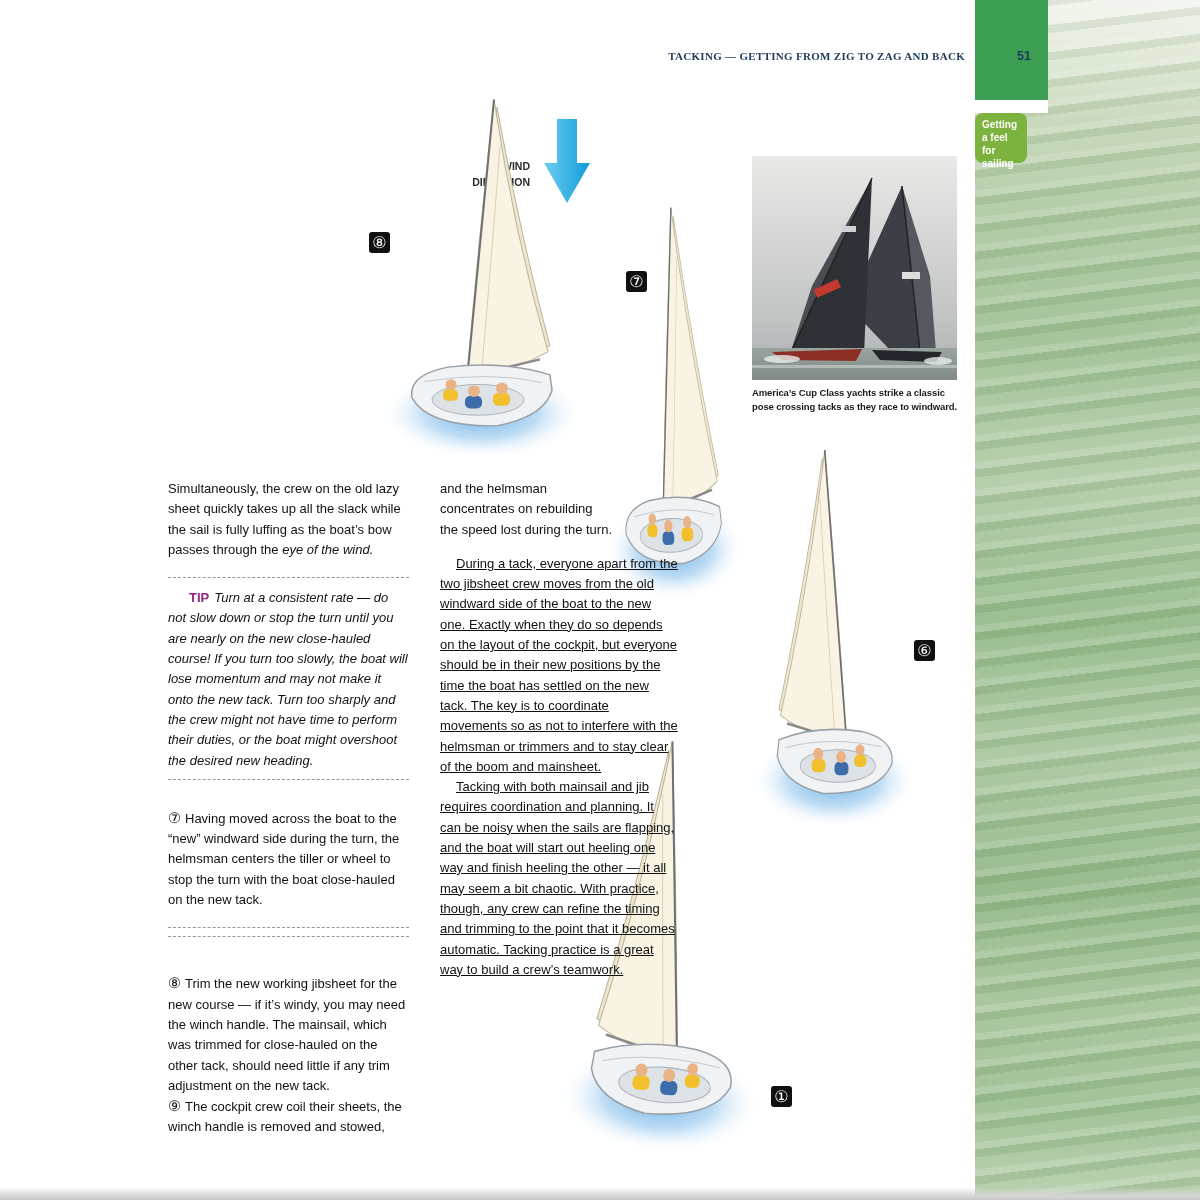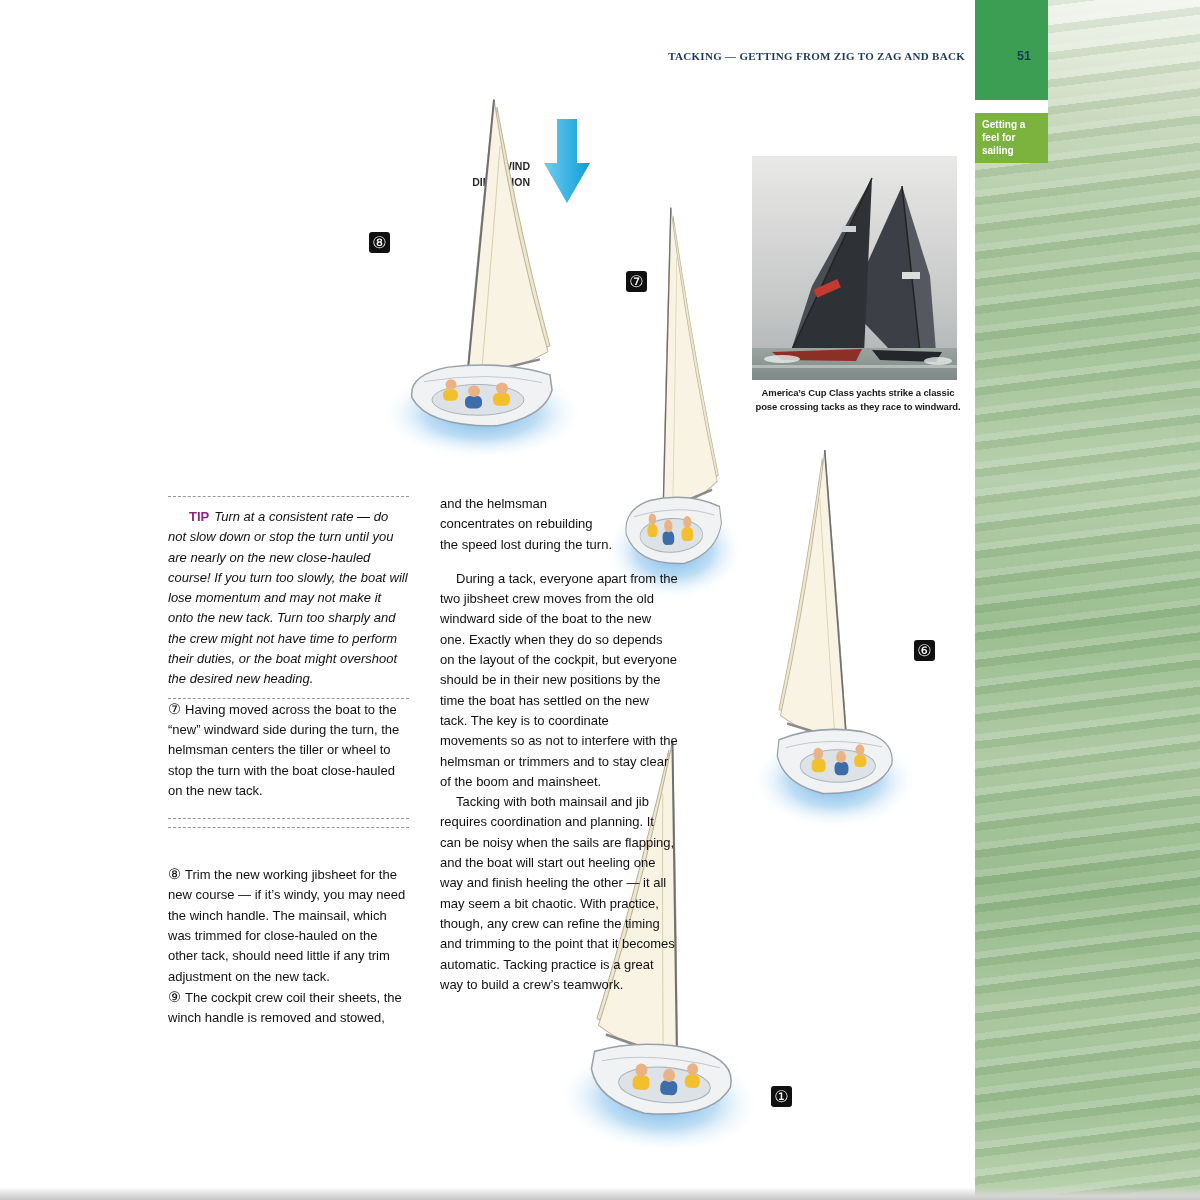--- a/index.html
+++ b/index.html
@@ -19,24 +19,24 @@
   .texture::after {
     content:""; position:absolute; inset:0;
     background: repeating-linear-gradient(173deg,
       rgba(255,255,255,0.20) 0 7px,
       rgba(85,125,75,0.12) 7px 15px,
       rgba(255,255,255,0.06) 15px 27px);
   }
   .green-band { position:absolute; left:975px; top:0; width:73px; height:100px;
     background: var(--sidebar-dark-green, #3c9e52); }
   .band-gap { position:absolute; left:975px; top:100px; width:73px; height:13px; background:#fff; }
-  .side-tab { position:absolute; left:975px; top:113px; width:73px; height:50px;
+  .side-tab { position:absolute; left:975px; top:113px; width:52px; height:50px;
     background: var(--sidebar-tab-green, #7cb23e);
     color:#fff; font-weight:bold; font-size:10px; line-height:1.3;
-    padding:5px 7px; }
+    padding:5px 7px;border-radius:8px; }
 
   
   .header-title { position:absolute; left:480px; top:50px; width:485px; text-align:right;
     font-size:11px; font-weight:bold; letter-spacing:0.3px;
     color: var(--header-navy, #1b3a5c); font-family: Liberation Serif, serif; }
   .page-number { position:absolute; left:997px; top:49px; font-size:12.5px; font-weight:bold;
     color: var(--header-navy, #1b3a5c); margin-left: 20px; }
 
   
   .wind-label { position:absolute; left:418px; top:158px; width:112px; text-align:right;
@@ -55,37 +55,37 @@
   .boat-8 svg { transform:scaleX(-1); }
   .boat-7 { left:600px; top:195px; width:150px; height:420px; }
   .boat-7 svg { transform:scaleX(-1) rotate(2deg); }
   .boat-6 { left:738px; top:438px; width:180px; height:405px; }
   .boat-1 { left:552px; top:728px; width:220px; height:440px; }
   .boat-1 svg { transform:rotate(4deg); }
 
   .photo { position:absolute; left:752px; top:156px; width:205px; height:224px; }
   .photo svg { width:100%; height:100%; display:block; }
   .photo-caption { position:absolute; left:752px; top:386px; width:212px;
-    font-size:9.5px; font-weight:bold; line-height:1.45; letter-spacing:-0.1px; color:#1a1a1a;text-align:center; }
+    font-size:9.5px; font-weight:bold; line-height:1.45; letter-spacing:-0.1px; color:#1a1a1a; }
   .side-caption { position:absolute; left:793px; top:922px; width:150px;
     font-size:10px; font-weight:bold; line-height:1.75; letter-spacing:-0.1px; color:#1a1a1a; }
 
   
   .left-col { position:absolute; left:168px; top:479px; width:241px;
     font-size:13px; line-height:20.3px; z-index:5; }
-  .mid-col  { position:absolute; left:440px; top:494px; width:238px;
+  .mid-col  { position:absolute; left:440px; top:479px; width:238px;
     font-size:13px; line-height:20.3px; z-index:5; }
   .narrow { width:172px; }
-  .indent { text-indent:16px; }
+  .indent { text-indent:16px;text-decoration:underline; }
   .tip-rule { border:0; border-top:1px dashed #979797; margin:0; }
   .rule-a { margin-top:17px; }
   .rule-b { margin-top:8px; }
   .tip { margin-top:10px; font-style:italic; }
   .tip-label { color: var(--tip-purple, #8e2585); font-weight:bold; font-style:normal; margin-right:5px;margin-left:21px; }
-  .step-para { margin-top:0; }
+  .step-para { margin-top:28px; }
   .step-para-late { margin-top:36px; }
   .step-num { font-size:14.5px; margin-right:4px; }
 
   .bottom-edge { position:absolute; left:0; bottom:0; width:1200px; height:13px; z-index:9;
     background: linear-gradient(180deg, rgba(200,200,200,0) 0%, #d6d6d6 70%, #c7c7c7 100%); }
 </style>
 </head>
 <body>
 
 <div class="page">
@@ -257,20 +257,21 @@
       <path d="M120,194 L190,196 L184,206 L128,204 Z" fill="#23262b"></path>
       <ellipse cx="30" cy="203" rx="18" ry="4" fill="#e9edec" opacity="0.8"></ellipse>
       <ellipse cx="186" cy="205" rx="14" ry="4" fill="#e6eae9" opacity="0.8"></ellipse>
       <rect x="0" y="209" width="205" height="3" fill="#cfd6d3" opacity="0.6"></rect>
     </svg>
   </div>
   <div class="photo-caption">America’s Cup Class yachts strike a classic pose crossing tacks as they race to windward.</div>
 
 
   <div class="left-col">
+    <p><span>Simultaneously, the crew on the old lazy sheet quickly takes up all the slack while the sail is fully luffing as the boat’s bow passes through the </span><i>eye of the wind.</i></p>
 
     <hr class="tip-rule rule-a">
     <p class="tip"><span class="tip-label">TIP</span><span>Turn at a consistent rate — do not slow down or stop the turn until you are nearly on the new close-hauled course! If you turn too slowly, the boat will lose momentum and may not make it onto the new tack. Turn too sharply and the crew might not have time to perform their duties, or the boat might overshoot the desired new heading.</span></p>
     <hr class="tip-rule rule-b">
 
     <p class="step-para"><span class="step-num">⑦</span><span>Having moved across the boat to the “new” windward side during the turn, the helmsman centers the tiller or wheel to stop the turn with the boat close-hauled on the new tack.</span></p>
 
     <hr class="tip-rule rule-a">
     <hr class="tip-rule rule-b">
 

